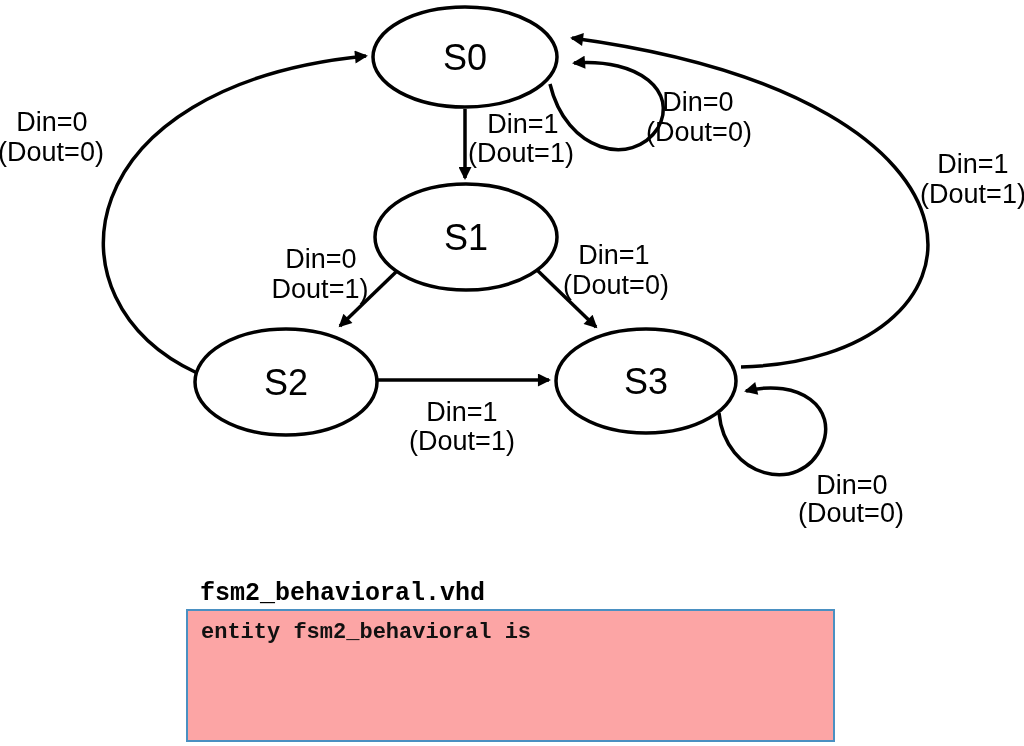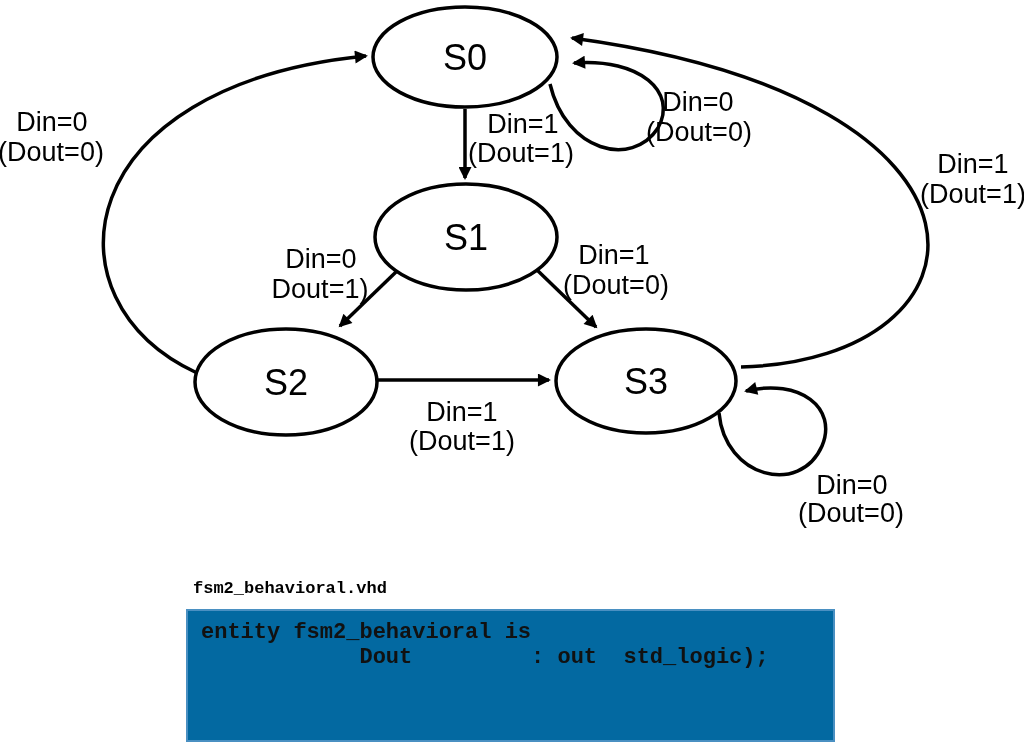--- a/index.html
+++ b/index.html
@@ -19,30 +19,30 @@
     font-size: 36px; fill: #000000;
     text-anchor: middle;
   }
   .edge-label {
     font-family: "Liberation Sans", sans-serif;
     font-size: 27px; fill: #000000;
     text-anchor: middle;
   }
   #code-panel { position: absolute; left: 0; top: 0; width: 1024px; }
   #code-filename {
-    position: absolute; left: 193px; top: 579px;
+    position: absolute; left: 200px; top: 579px;
     font-family: "Liberation Mono", monospace;
-    font-weight: bold; font-size: 17px; color: #000000;
+    font-weight: bold; font-size: 25px; color: #000000;
     white-space: pre;
   }
   #code-box {
     position: absolute; left: 186px; top: 609px;
     width: 620px; height: 106px;
     border: 2px solid #4a90c2;
-    background: #0369a1;
+    background: #fca5a5;
     padding: 10px 12px 13px 13px;
   }
   .code-line {
     font-family: "Liberation Mono", monospace;
     font-weight: bold; font-size: 22px; line-height: 24.5px;
     color: #111111; white-space: pre;
   }
 </style>
 </head>
 <body>
@@ -104,17 +104,16 @@
     <text class="edge-label" x="462" y="450">(Dout=1)</text>
 
     <text class="edge-label" x="852" y="494">Din=0</text>
     <text class="edge-label" x="851" y="522">(Dout=0)</text>
   </svg>
 
   <div id="code-panel">
     <div id="code-filename">fsm2_behavioral.vhd</div>
     <div id="code-box">
       <div class="code-line">entity fsm2_behavioral is</div>
-      <div class="code-line">            Dout         : out  std_logic);</div>
     </div>
   </div>
 
 </div>
 
 </body></html>

